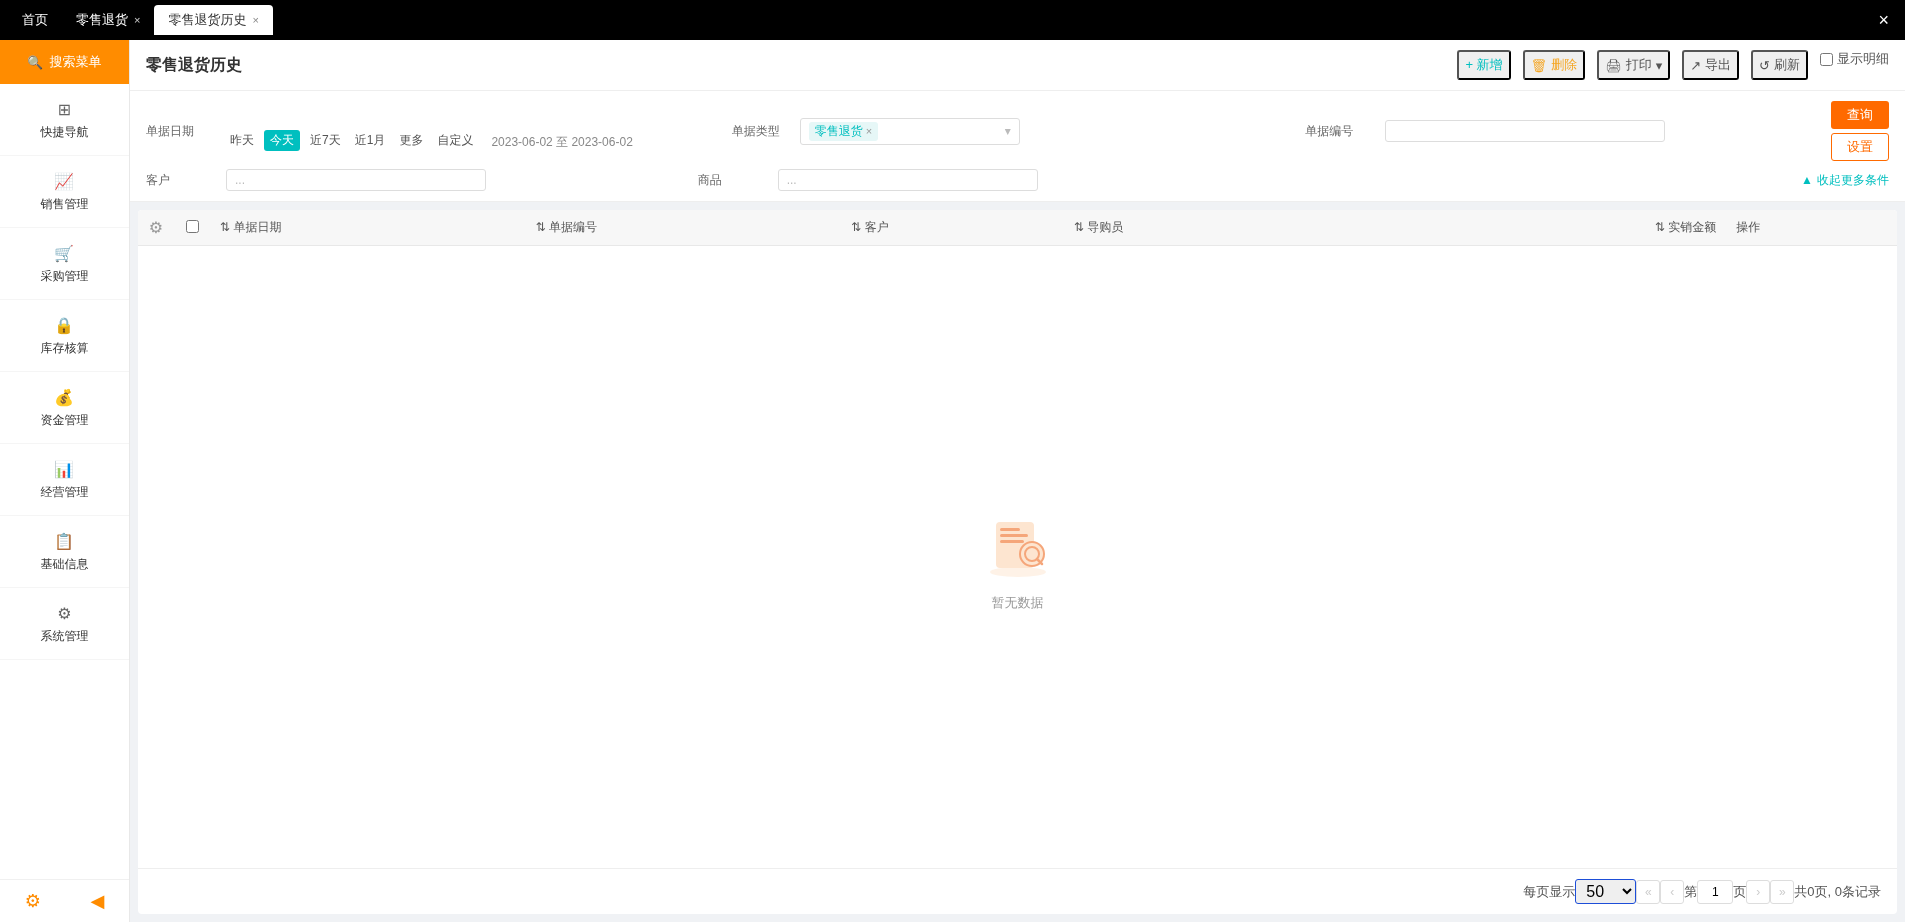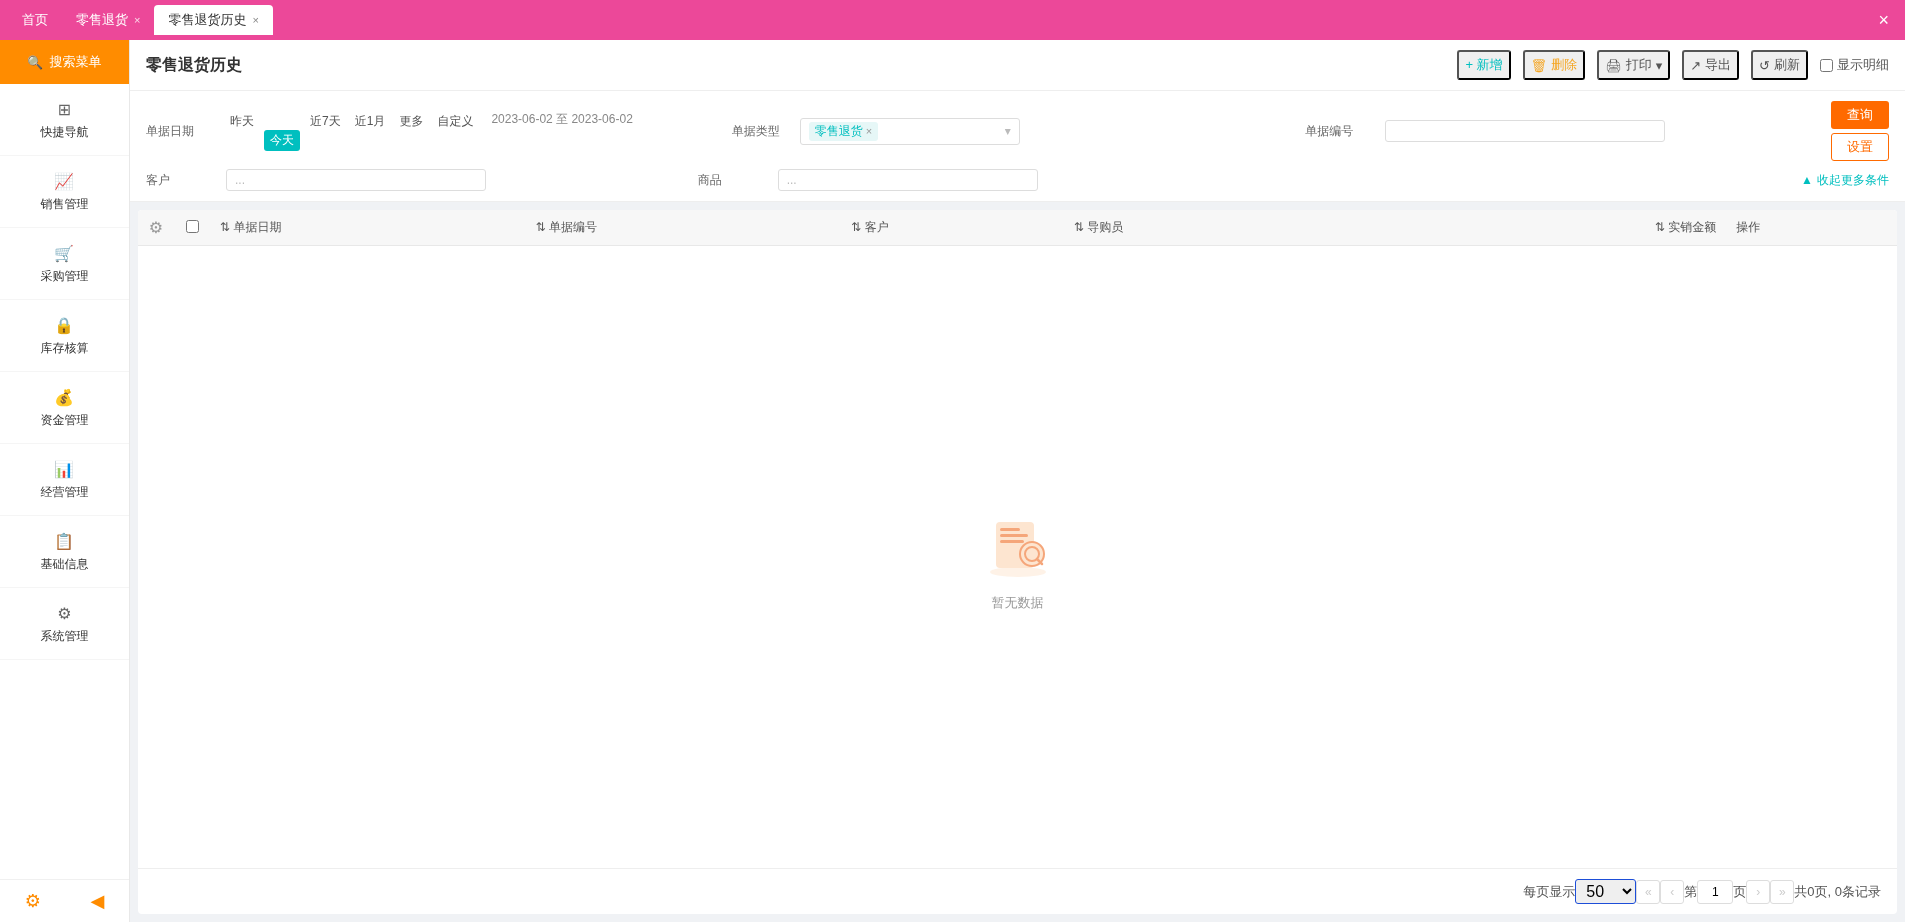--- a/index.html
+++ b/index.html
@@ -1,21 +1,21 @@
 <!DOCTYPE html>
 <html><head>
   <meta charset="utf-8">
   <style>
     * { box-sizing: border-box; margin: 0; padding: 0; font-family: 'Microsoft YaHei', Arial, sans-serif; }
     body { width: 1905px; height: 922px; overflow: hidden; display: flex; flex-direction: column; background: #f0f2f5; }
 
     
     .top-bar {
       height: 40px;
-      background: #ec4899;
+      background: #000000;
       display: flex;
       align-items: center;
       padding: 0 8px;
       gap: 0;
       flex-shrink: 0;
     }
     .top-bar-tab {
       display: flex;
       align-items: center;
       height: 30px;
@@ -132,21 +132,21 @@
       border-bottom: 1px solid #eee;
       flex-shrink: 0;
     }
     .page-title {
       font-size: 16px;
       font-weight: bold;
       color: #333;
     }
     .toolbar {
       display: flex;
-      align-items: center;
+      align-items: flex-start;
       gap: 12px;
     }
     .toolbar-btn {
       display: flex;
       align-items: center;
       gap: 4px;
       font-size: 13px;
       color: #555;
       cursor: pointer;
       padding: 4px 6px;
@@ -194,21 +194,21 @@
       margin-bottom: 8px;
     }
     .filter-label {
       font-size: 12px;
       color: #666;
       width: 60px;
       flex-shrink: 0;
     }
     .filter-date-btns {
       display: flex;
-      align-items: flex-start;
+      align-items: flex-end;
       gap: 6px;
       font-size: 12px;
       color: #555;
     }
     .date-btn {
       cursor: pointer;
       color: #555;
       padding: 2px 4px;
     }
     .date-btn.active {

